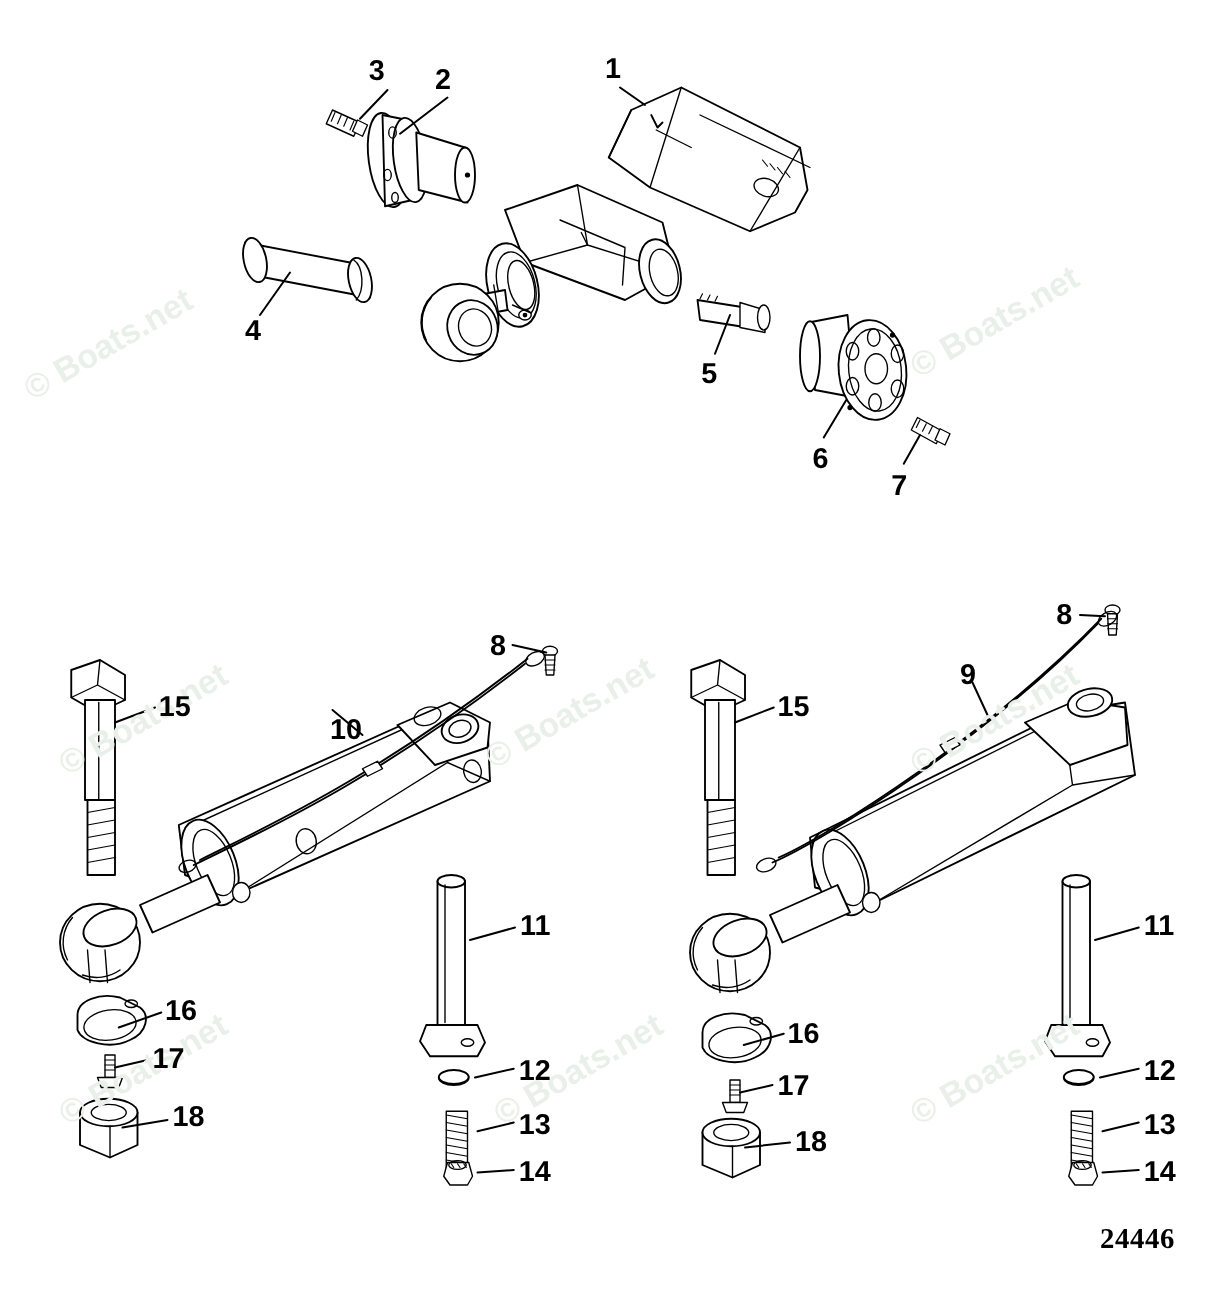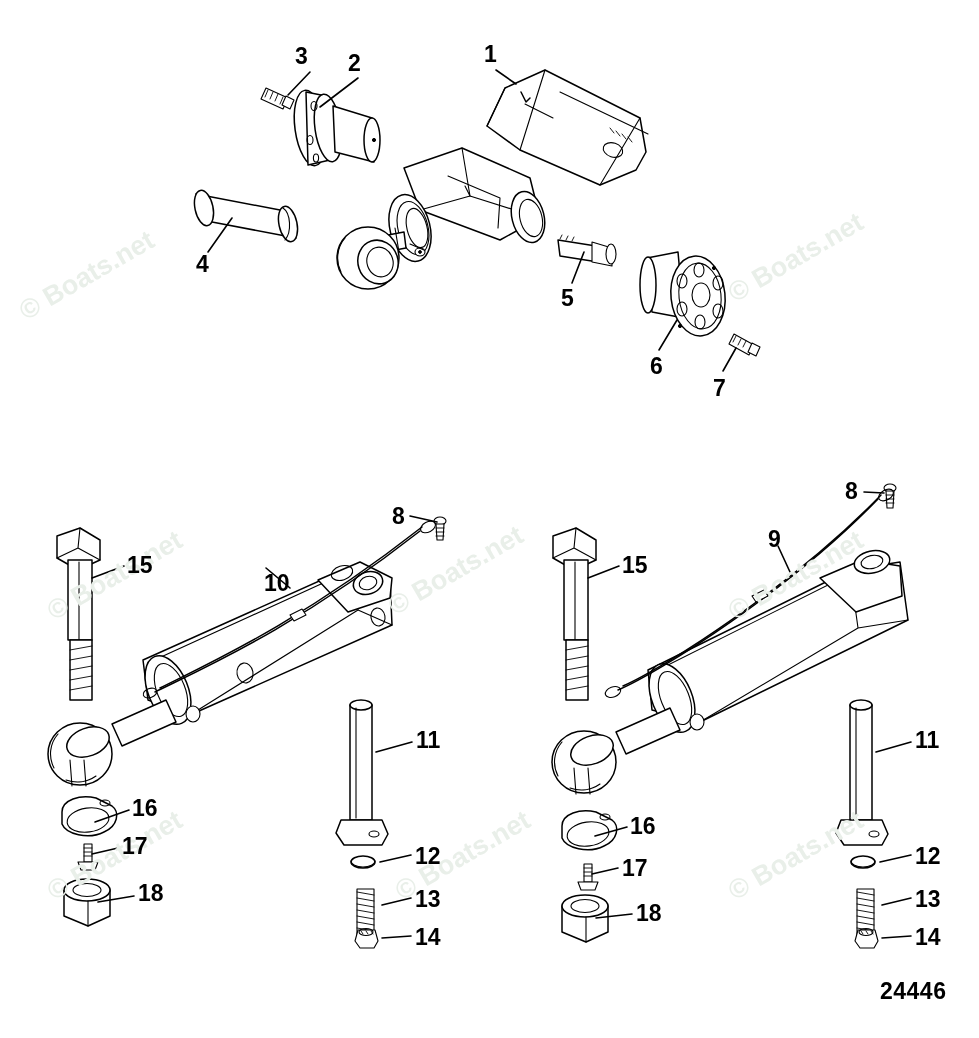--- a/index.html
+++ b/index.html
@@ -35,21 +35,21 @@
     position: absolute;
     font-family: "Liberation Sans", sans-serif;
     font-size: 23px;
     font-weight: 700;
     color: #000000;
     line-height: 1;
     white-space: nowrap;
   }
   .diagram-id {
     position: absolute;
-    font-family: Liberation Sans, sans-serif;
+    font-family: Liberation Serif, serif;
     font-size: 23px;
     font-weight: 700;
     letter-spacing: 0.5px;
     color: #000000;
   }
   
   #art {
     position: absolute;
     left: 0;
     top: 0;

